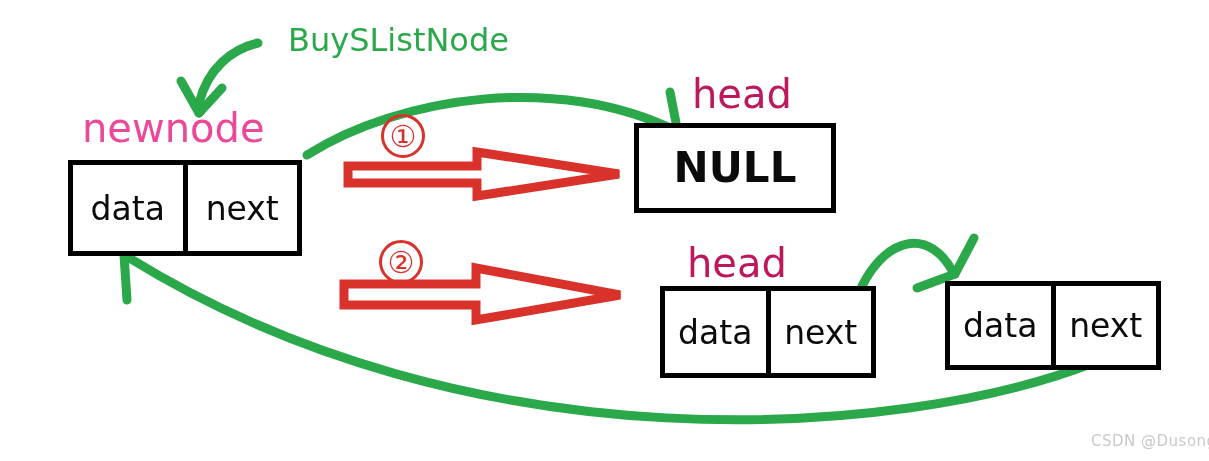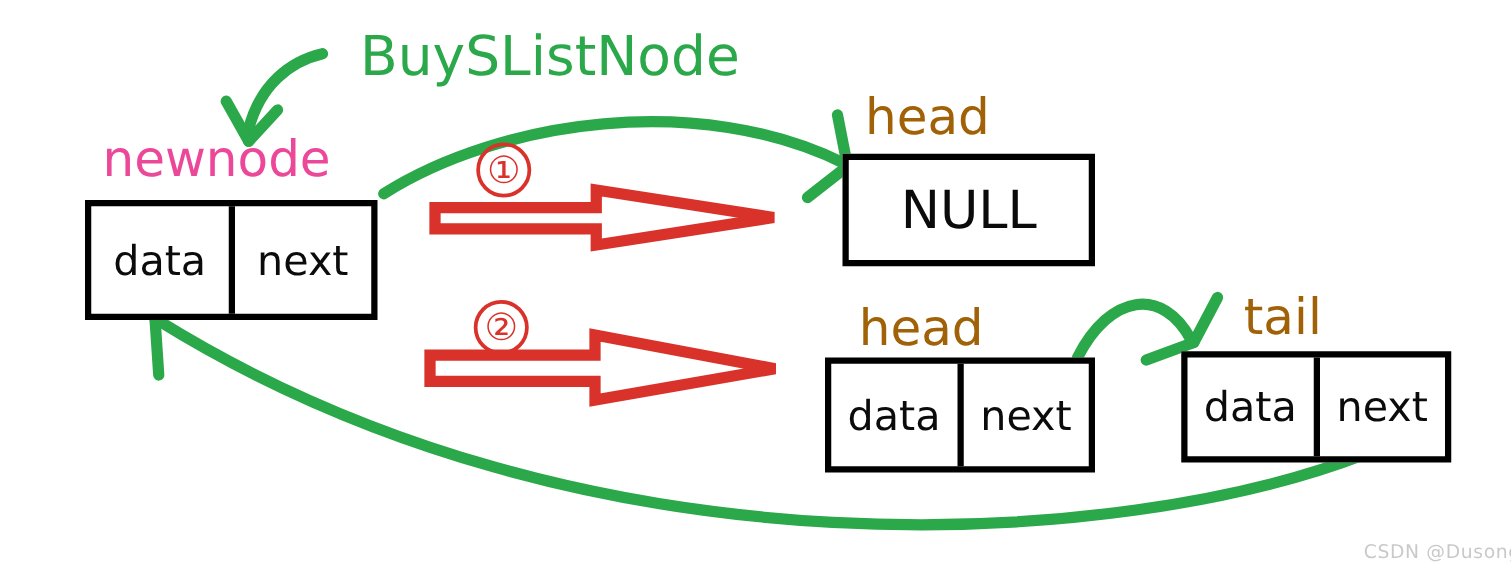--- a/index.html
+++ b/index.html
@@ -46,22 +46,22 @@
   .cell.single {
     font-size: 42px;
   }
   .label {
     position: absolute;
     font-size: 40px;
     line-height: 1;
     white-space: nowrap;
   }
   .label-black { color: #ec4899; }
-  .label-red { color: #a16207; }
-  .label-green { color: #2aa84a; font-size: 44px; }
+  .label-red { color: #be185d; }
+  .label-green { color: #2aa84a; font-size: 32px; }
   .circ-num {
     position: absolute;
     width: 44px;
     height: 44px;
     border: 3px solid #d9322b;
     border-radius: 50%;
     color: #d9322b;
     font-size: 30px;
     display: flex;
     align-items: center;
@@ -118,31 +118,30 @@
 
   <div class="label label-green" style="left:288px; top:24px;">BuySListNode</div>
 
   <div class="label label-black" style="left:82px; top:108px;">newnode</div>
   <div class="node-box" style="left:68px; top:160px; width:234px; height:96px;">
     <div class="cell">data</div>
     <div class="cell divider">next</div>
   </div>
 
   <div class="label label-red" style="left:692px; top:74px;">head</div>
-  <div class="node-box" style="left:674px; top:123px; width:202px; height:90px;">
+  <div class="node-box" style="left:634px; top:123px; width:202px; height:90px;font-weight:bold;">
     <div class="cell single">NULL</div>
   </div>
 
   <div class="label label-red" style="left:687px; top:243px;">head</div>
   <div class="node-box" style="left:660px; top:286px; width:216px; height:92px;">
     <div class="cell">data</div>
     <div class="cell divider">next</div>
   </div>
 
-  <div class="label label-red" style="left:995px; top:234px;">tail</div>
   <div class="node-box" style="left:945px; top:281px; width:216px; height:89px;">
     <div class="cell">data</div>
     <div class="cell divider">next</div>
   </div>
 
   <div class="watermark" style="left:1091px; top:432px;">CSDN @Dusong_</div>
 
 </div>
 
 </body></html>

